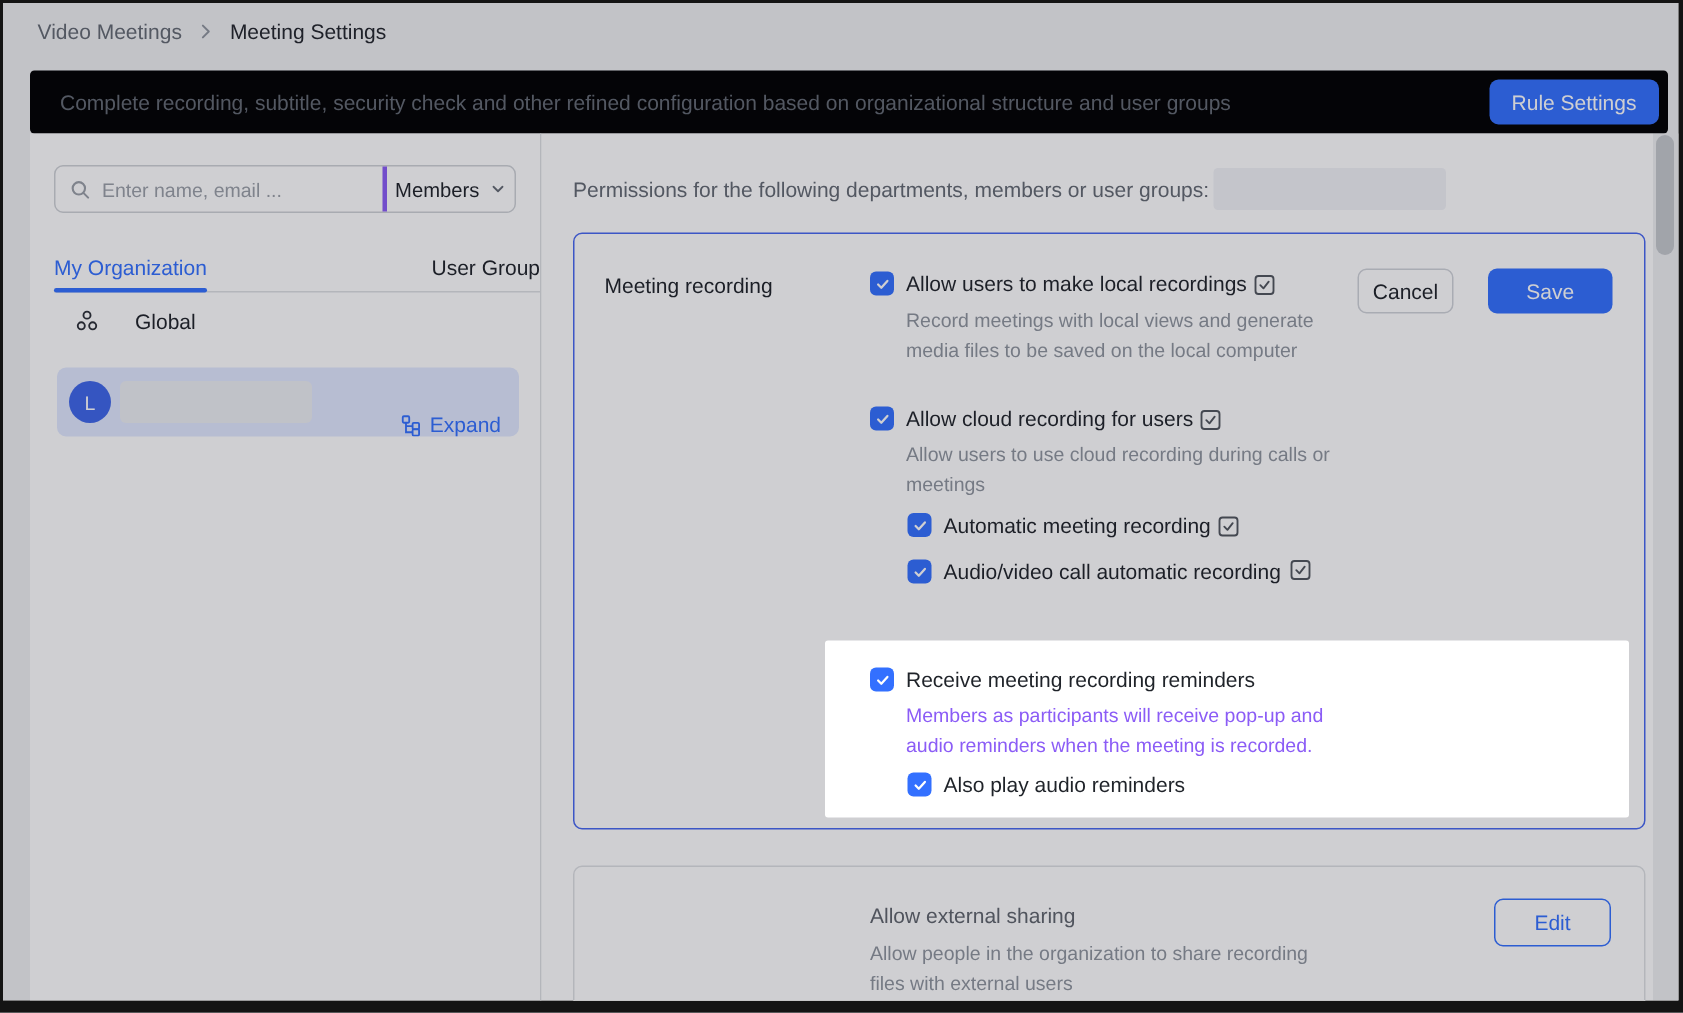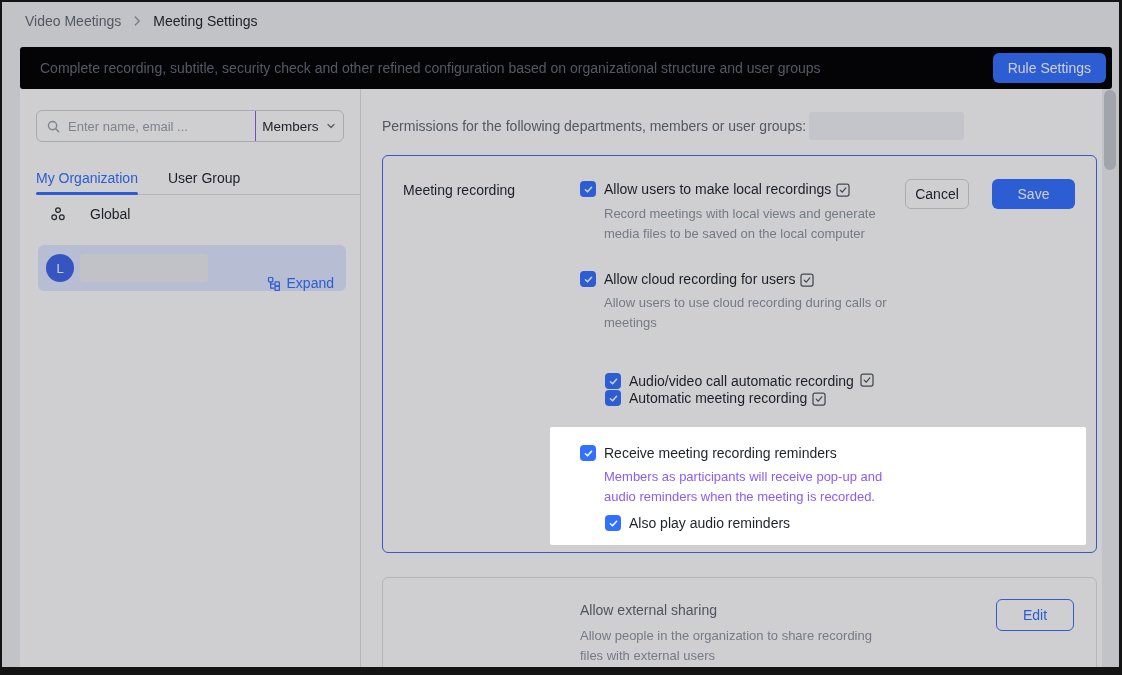--- a/index.html
+++ b/index.html
@@ -18,23 +18,23 @@
   .banner { position:absolute; left:18px; top:45px; width:1092px; height:42px; background:#000000; border-radius:3px; display:flex; align-items:center; }
   .banner-text { color:#646a73; padding-left:20px; }
   .rule-settings-btn { position:absolute; right:6px; top:6px; height:30px; padding:0 15px; background:#3370ff; color:#fff; border:none; border-radius:6px; font-size:14px; font-family:inherit; display:flex; align-items:center; cursor:pointer; }
 
   
   .sidebar { position:absolute; left:18px; top:87px; width:341px; bottom:0; background:#fff; border-right:1px solid #dee0e3; }
   .search-control { position:absolute; left:16px; top:21px; width:308px; height:32px; border:1px solid #cfd2d6; border-radius:6px; display:flex; align-items:center; background:#fff; }
   .search-left { flex:1; display:flex; align-items:center; padding-left:9px; min-width:0; }
   .search-left input { border:none; outline:none; flex:1; min-width:0; font-family:inherit; font-size:13px; color:#1f2329; margin-left:7px; background:transparent; }
   .search-left input::placeholder { color:#9ba0a8; }
-  .filter-select { width:88px; height:100%; border-left:1px solid #8b5cf6; display:flex; align-items:center; justify-content:center; gap:6px; cursor:pointer; font-size:13.5px; color:#1f2329; }
-
-  .tabs { position:absolute; left:16px; top:72px; right:0; height:34px; display:flex; gap:30px; border-bottom:1px solid #dee0e3; }
+  .filter-select { width:88px; height:100%; border-left:3px solid #8b5cf6; display:flex; align-items:center; justify-content:center; gap:6px; cursor:pointer; font-size:13.5px; color:#1f2329; }
+
+  .tabs { position:absolute; left:16px; top:72px; right:0; height:34px; display:flex; gap:30px; border-bottom:1px solid #dee0e3;justify-content:space-between; }
   .tab { position:relative; display:flex; align-items:center; cursor:pointer; color:#1f2329; }
   .tab.active { color:#3370ff; font-weight:500; }
   .tab.active::after { content:""; position:absolute; left:0; right:0; bottom:-1px; height:3px; background:#3370ff; border-radius:2px; }
 
   .global-row { position:absolute; left:0; top:117px; right:12px; height:28px; display:flex; padding-left:30px; gap:24px; cursor:pointer; }
   .global-row .label { color:#1f2329; }
 
   .member-row { position:absolute; left:18px; top:156px; width:308px; height:46px; background:#e1e9ff; border-radius:6px; display:flex; align-items:center; cursor:pointer; }
   .avatar { position:absolute; left:8px; top:9px; width:28px; height:28px; border-radius:50%; background:#3e66ea; color:#fff; display:flex; align-items:center; justify-content:center; font-size:13px; }
   .member-name-blur { position:absolute; left:42px; top:9px; width:128px; height:28px; background:#edeff3; border-radius:4px; }
@@ -196,21 +196,21 @@
             <span class="sync-icon">
               <svg width="14" height="14" viewBox="0 0 14 14" fill="none" stroke="#51565d" stroke-width="1.25">
                   <rect x="1" y="1" width="12" height="12" rx="2"></rect>
                   <path d="M4.2 7.1 L6.3 9.2 L9.8 4.8" stroke-linecap="round" stroke-linejoin="round"></path>
                 </svg>
             </span>
           </span>
         </div>
         <div class="opt-desc" style="left:221px; top:137px; width:312px;">Allow users to use cloud recording during calls or meetings</div>
 
-        <div class="opt-row" style="left:222px; top:186px;margin-top:48px;">
+        <div class="opt-row" style="left:222px; top:186px;">
           <span class="cb">
             <svg width="11" height="11" viewBox="0 0 16 16" fill="none">
                 <path d="M3.5 8.3 L6.6 11.4 L12.5 4.8" stroke="#fff" stroke-width="2.2" stroke-linecap="round" stroke-linejoin="round"></path>
               </svg>
           </span>
           <span class="opt-label">
             <span>Automatic meeting recording</span>
             <span class="sync-icon">
               <svg width="14" height="14" viewBox="0 0 14 14" fill="none" stroke="#51565d" stroke-width="1.25">
                   <rect x="1" y="1" width="12" height="12" rx="2"></rect>

